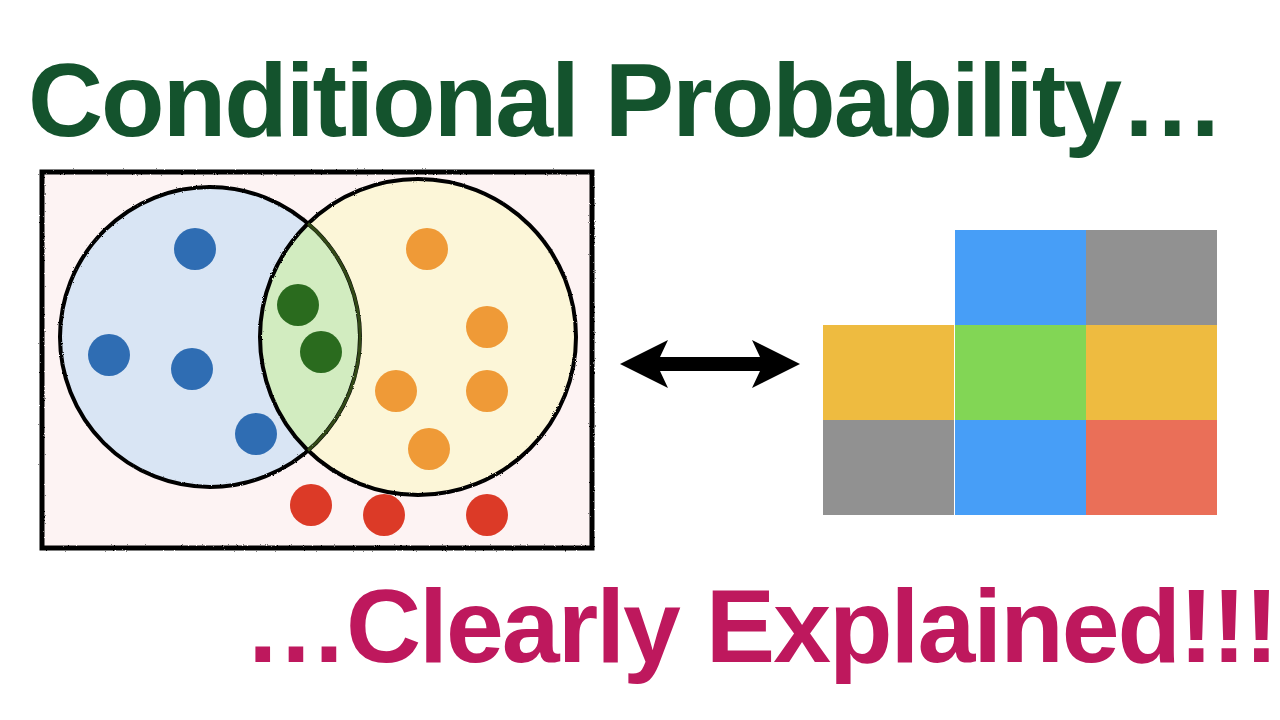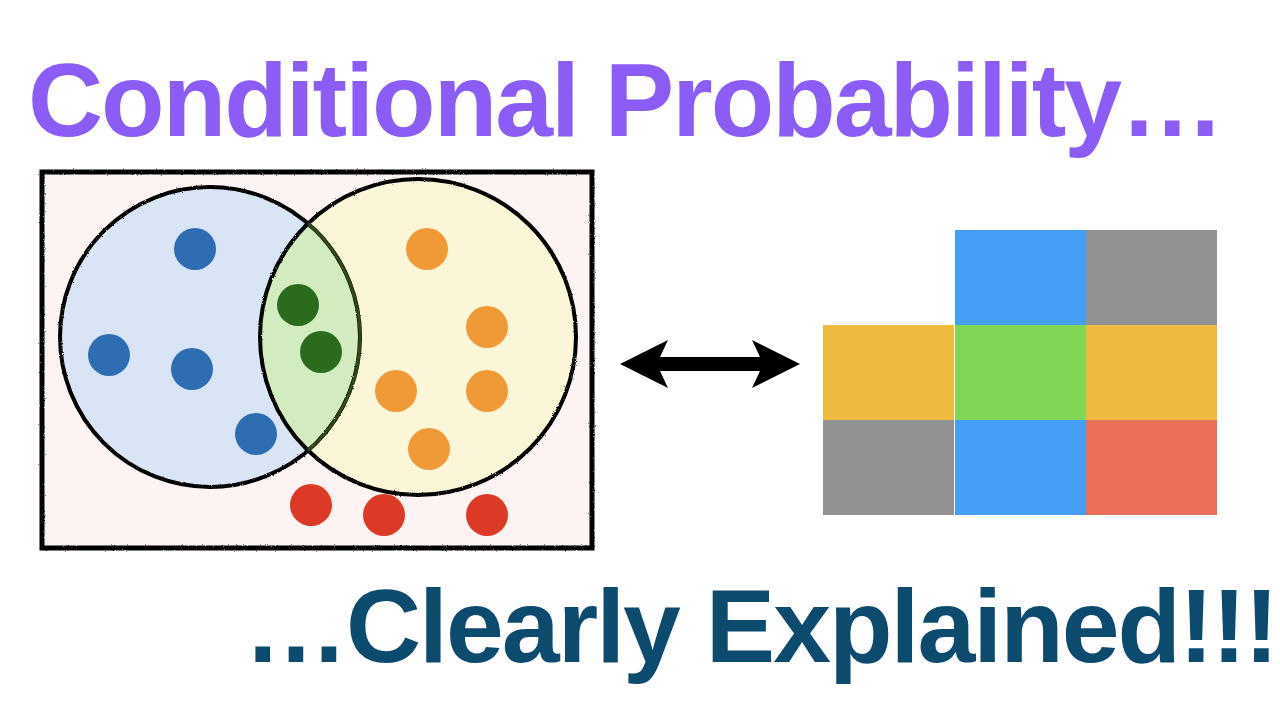--- a/index.html
+++ b/index.html
@@ -1,24 +1,24 @@
 <!DOCTYPE html>
 <html><head>
 <meta charset="utf-8">
 <style>
   html, body { margin:0; padding:0; background:#ffffff; }
   body { width:1280px; height:720px; position:relative; overflow:hidden; font-family:"Liberation Sans", sans-serif; }
   .title-top {
     position:absolute; left:28px; top:48px;
-    font-size:104px; font-weight:bold; color:#8b5cf6; letter-spacing:-2px; line-height:1;
+    font-size:104px; font-weight:bold; color:#14532d; letter-spacing:-2px; line-height:1;
     white-space:nowrap;
   }
   .title-bottom {
     position:absolute; left:244px; top:574px;
-    font-size:104px; font-weight:bold; color:#0c4a6e; letter-spacing:-2px; line-height:1;
+    font-size:104px; font-weight:bold; color:#be185d; letter-spacing:-2px; line-height:1;
     white-space:nowrap;
   }
   .venn { position:absolute; left:0; top:0; }
   .arrow { position:absolute; left:618px; top:334px; }
   .grid { position:absolute; left:823px; top:230px; width:395px; height:286px; }
   .cell { position:absolute; width:131px; height:95px; }
 </style>
 </head>
 <body>
 

